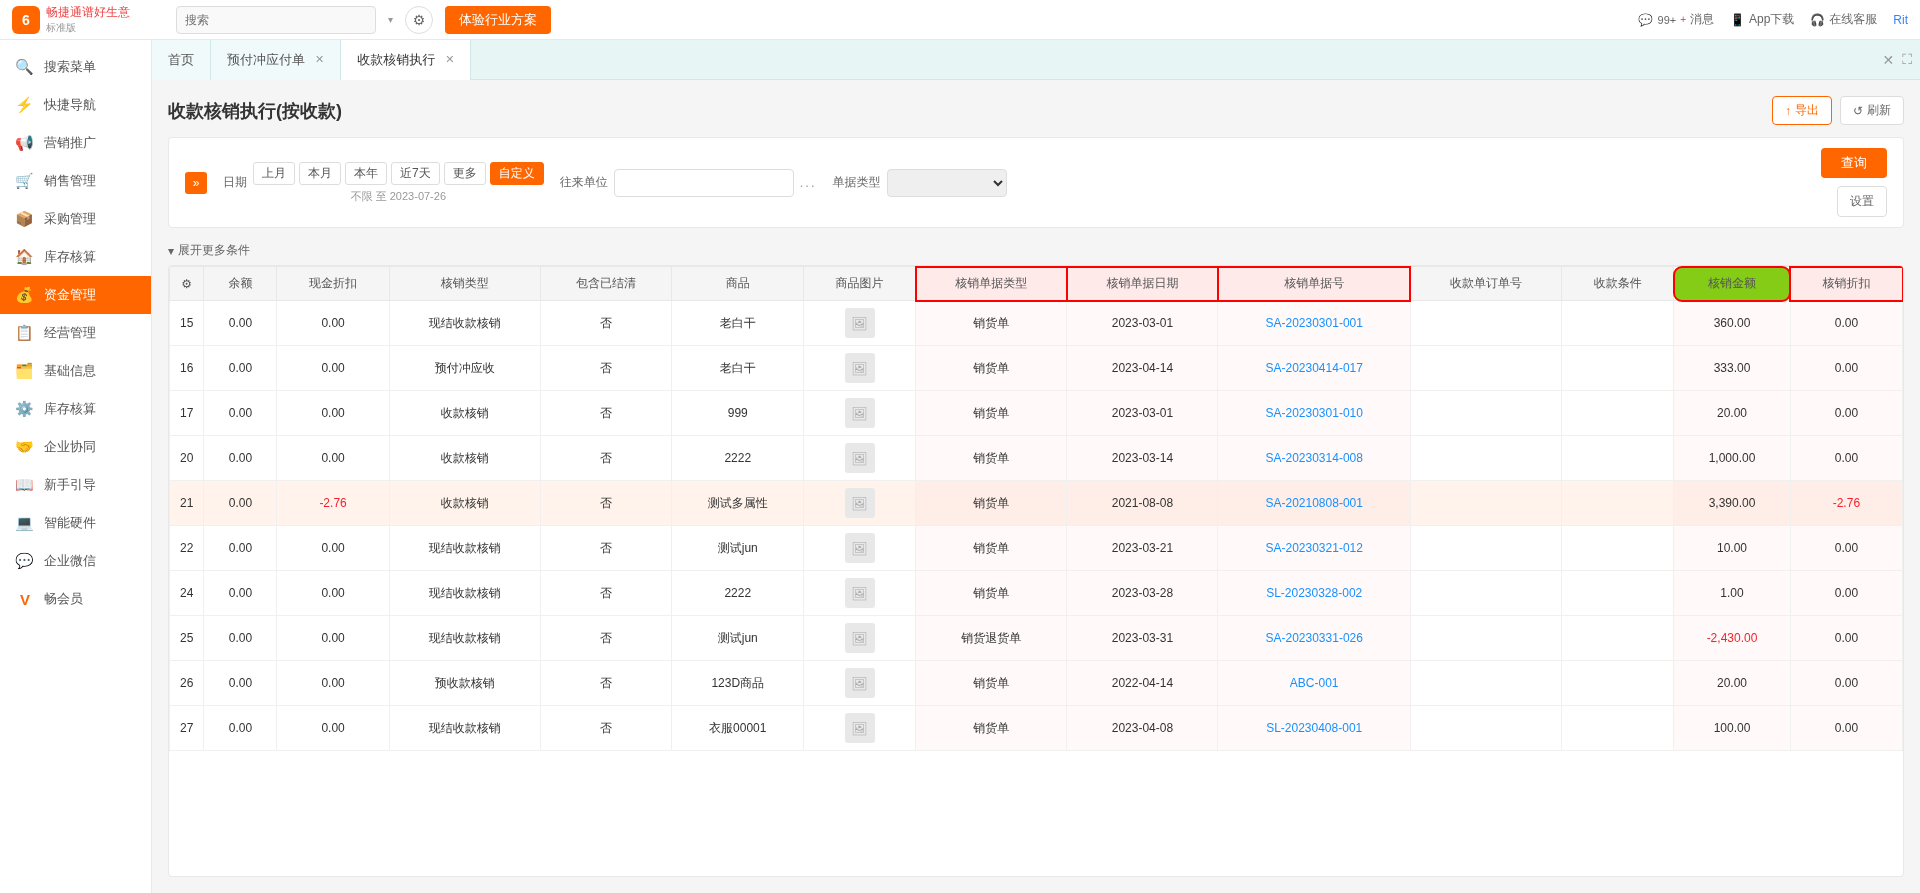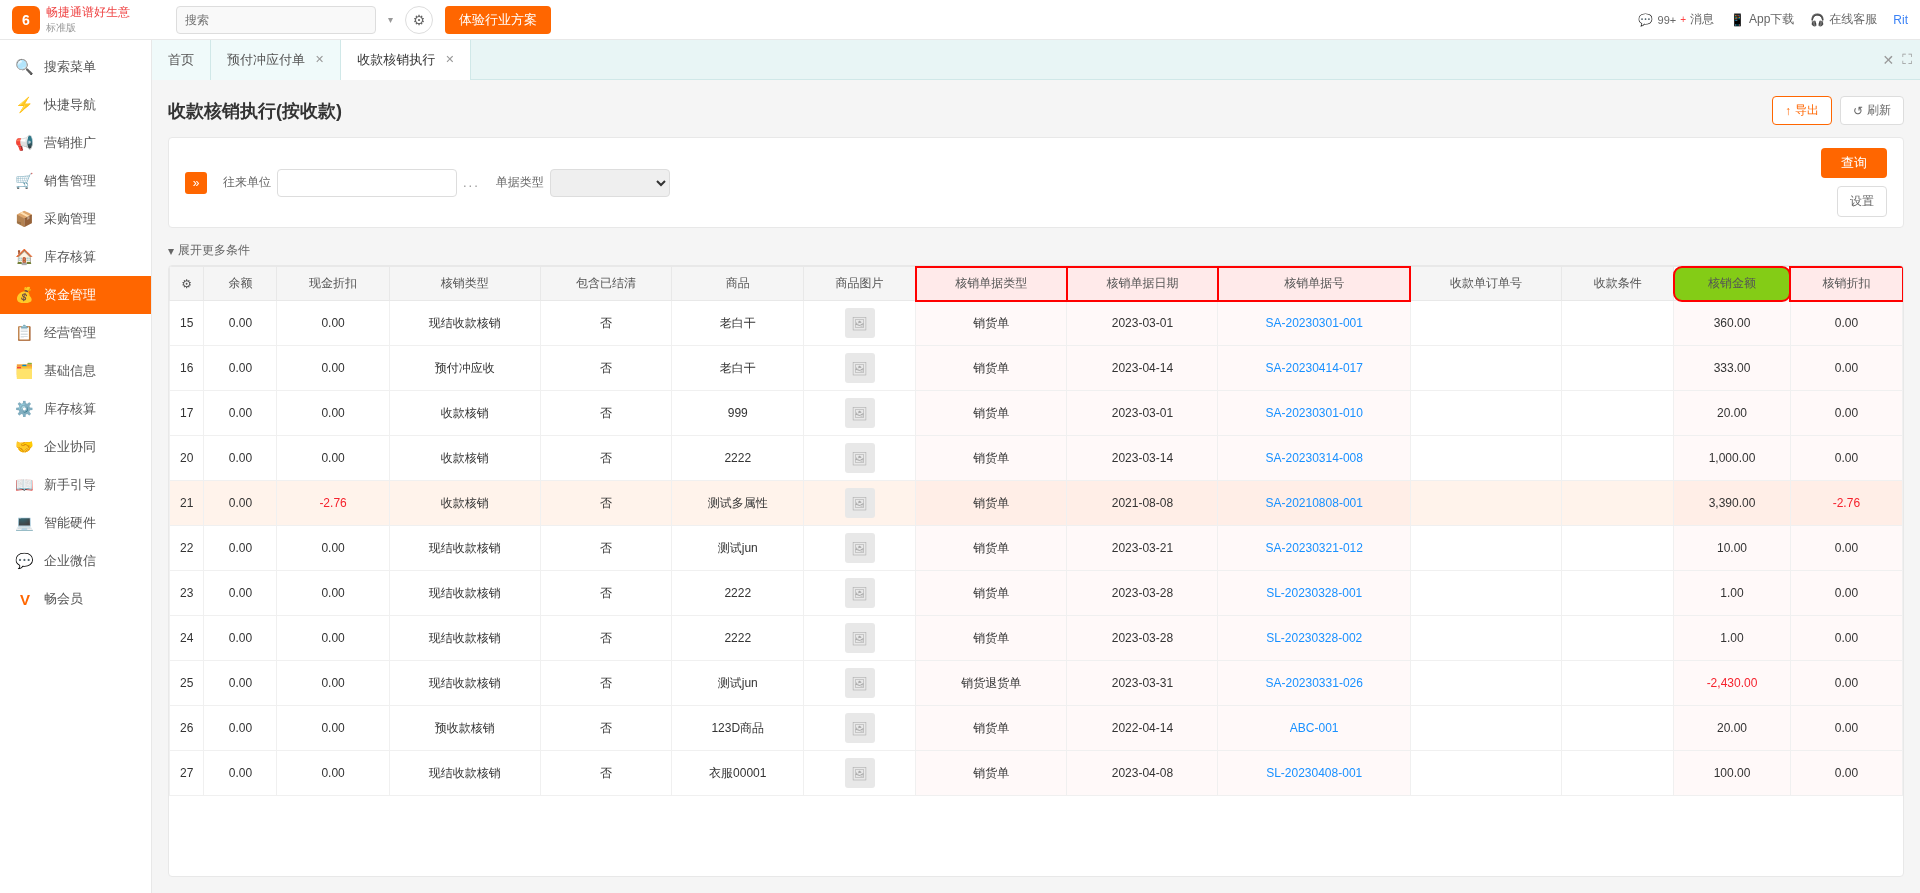--- a/index.html
+++ b/index.html
@@ -211,20 +211,34 @@
           </button>
           <button class="btn-refresh">
             <span>↺</span>
             <span>刷新</span>
           </button>
         </div>
       </div>
 
       <div class="filter-bar">
         <div class="filter-expand">»</div>
+        <div class="filter-group">
+          <span class="filter-label">日期</span>
+          <div class="filter-date-row">
+            <div class="date-btns">
+              <button class="date-btn">上月</button>
+              <button class="date-btn">本月</button>
+              <button class="date-btn">本年</button>
+              <button class="date-btn">近7天</button>
+              <button class="date-btn">更多</button>
+              <button class="date-btn custom">自定义</button>
+            </div>
+            <div class="date-range-text">不限 至 2023-07-26</div>
+          </div>
+        </div>
         <div class="filter-group">
           <span class="filter-label">往来单位</span>
           <input class="filter-input" style="min-width: 180px;">
           <span class="filter-dots">...</span>
         </div>
         <div class="filter-group">
           <span class="filter-label">单据类型</span>
           <select class="filter-select">
             <option></option>
           </select>
@@ -363,38 +377,20 @@
       </td>
       <td style="background:rgba(255,200,200,0.1);">销货单</td>
       <td style="background:rgba(255,200,200,0.1);">2023-03-21</td>
       <td style="background:rgba(255,200,200,0.1);"><a class="link-cell" href="#">SA-20230321-012</a></td>
       <td></td>
       <td></td>
       <td class="" style="background:rgba(255,200,200,0.1);">10.00</td>
       <td class="" style="background:rgba(255,200,200,0.1);">0.00</td>
     </tr>
               <tr>
-      <td>23</td>
-      <td>0.00</td>
-      <td class="">0.00</td>
-      <td>现结收款核销</td>
-      <td>否</td>
-      <td>2222</td>
-      <td style="text-align:center;">
-        <div style="width:30px;height:30px;background:#e8e8e8;border-radius:3px;display:inline-flex;align-items:center;justify-content:center;font-size:13px;color:#aaa;">🖼</div>
-      </td>
-      <td style="background:rgba(255,200,200,0.1);">销货单</td>
-      <td style="background:rgba(255,200,200,0.1);">2023-03-28</td>
-      <td style="background:rgba(255,200,200,0.1);"><a class="link-cell" href="#">SL-20230328-001</a></td>
-      <td></td>
-      <td></td>
-      <td class="" style="background:rgba(255,200,200,0.1);">1.00</td>
-      <td class="" style="background:rgba(255,200,200,0.1);">0.00</td>
-    </tr>
-              <tr>
       <td>24</td>
       <td>0.00</td>
       <td class="">0.00</td>
       <td>现结收款核销</td>
       <td>否</td>
       <td>2222</td>
       <td style="text-align:center;">
         <div style="width:30px;height:30px;background:#e8e8e8;border-radius:3px;display:inline-flex;align-items:center;justify-content:center;font-size:13px;color:#aaa;">🖼</div>
       </td>
       <td style="background:rgba(255,200,200,0.1);">销货单</td>

